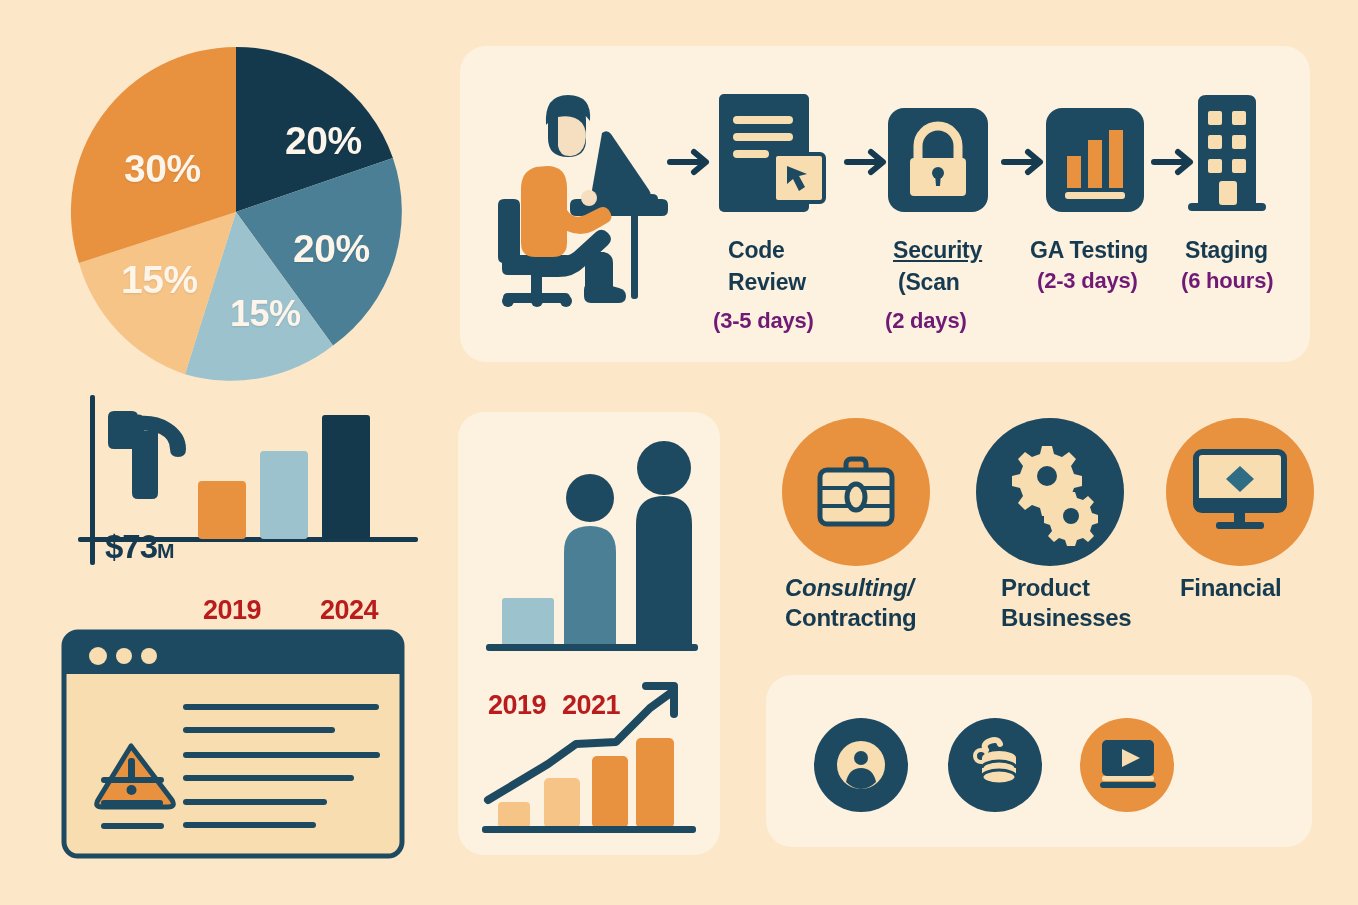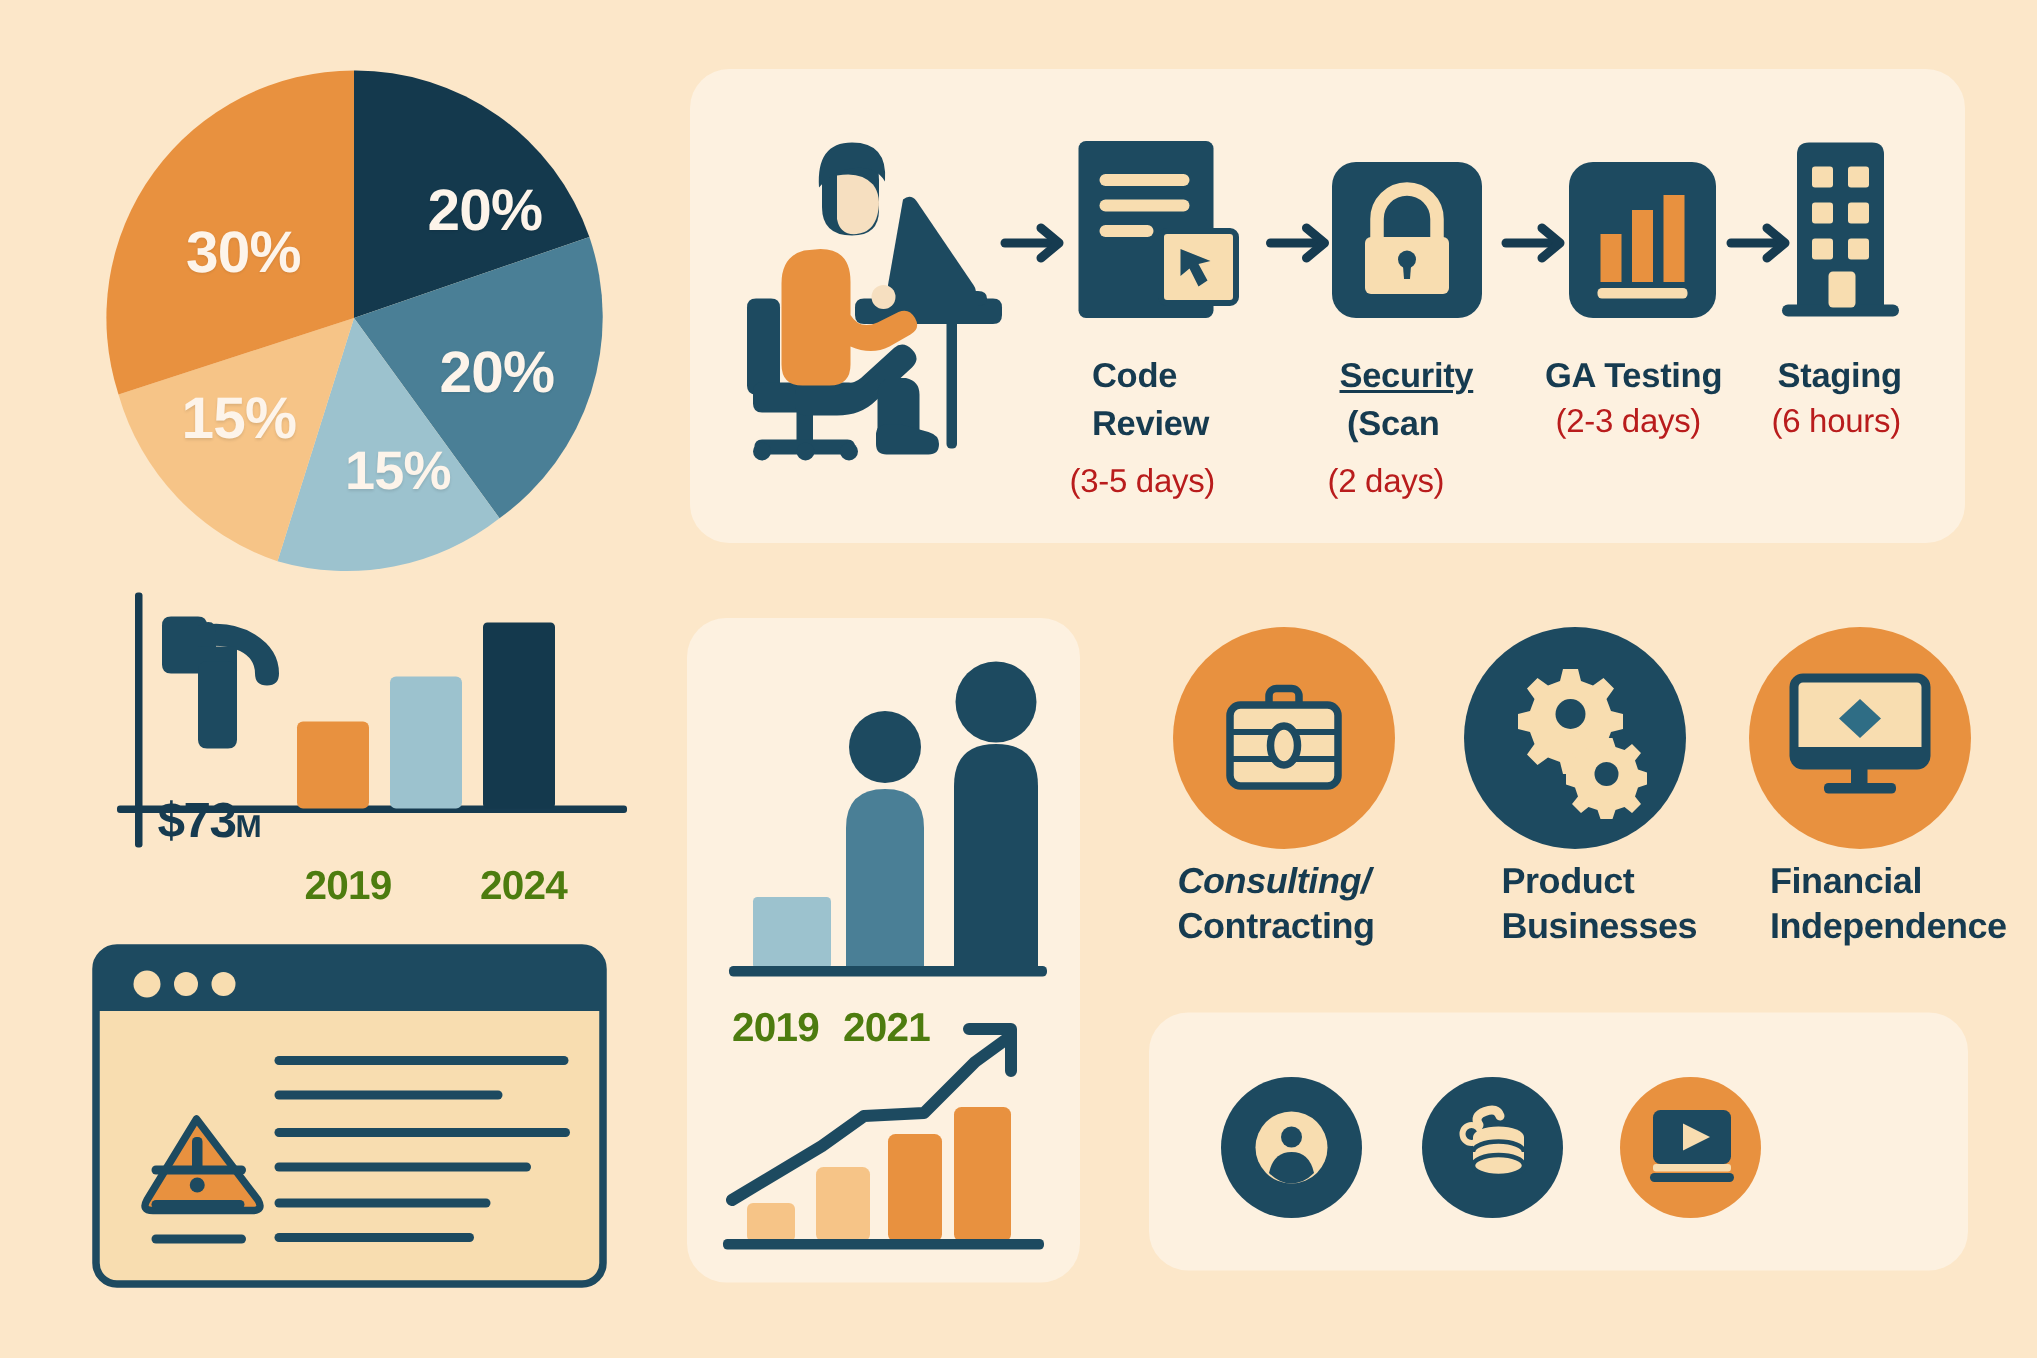--- a/index.html
+++ b/index.html
@@ -36,41 +36,42 @@
     position: absolute;
     color: #163b50;
     font-size: 23px;
     font-weight: 600;
     line-height: 1.45;
     text-align: left;
     letter-spacing: -0.2px;
   }
   .step-dur {
     position: absolute;
-    color: #b91c1c;
+    color: #701a75;
     font-size: 22px;
-    font-weight: 400;
+    font-weight: 700;
     letter-spacing: -0.2px;
     white-space: nowrap;
   }
   .cat-lbl {
     position: absolute;
     color: #163b50;
     font-size: 24px;
     font-weight: 600;
     line-height: 1.3;
     letter-spacing: -0.3px;
     text-align: left;
   }
   .year-lbl {
     position: absolute;
-    color: #4d7c0f;
+    color: #b91c1c;
     font-size: 27px;
     font-weight: 700;
     letter-spacing: -0.5px;
+    margin-top: 20px;
   }
   .money-lbl {
     position: absolute;
     color: #163b50;
     font-size: 33px;
     font-weight: 800;
     letter-spacing: -1px;
   }
   .money-lbl .unit { font-size: 21px; }
   .circ {
@@ -361,21 +362,20 @@
       <svg width="96" height="88" viewBox="0 0 96 88">
         <rect x="4" y="4" width="88" height="58" rx="6" fill="#f8ddb0" stroke="#1d4a60" stroke-width="6"></rect>
         <rect x="4" y="50" width="88" height="14" rx="3" fill="#1d4a60"></rect>
         <rect x="42" y="62" width="11" height="14" fill="#1d4a60"></rect>
         <rect x="24" y="74" width="48" height="7" rx="3" fill="#1d4a60"></rect>
         <path d="M48 18 L62 31 L48 44 L34 31 Z" fill="#2f6d85"></path>
       </svg>
     </div>
   </div>
   <div class="cat-lbl" style="left:1180px; top:572px;">Financial</div>
-  <div class="cat-lbl" style="left:1180px; top:602px;">Independence</div>
 
   <div class="panel" style="left:766px; top:675px; width:546px; height:172px;"></div>
 
   <div class="circ" style="left:814px; top:718px; width:94px; height:94px; background:#1d4a60;">
     <div class="abs" style="left:22px; top:22px;">
       <svg width="50" height="50" viewBox="0 0 50 50">
         <circle cx="25" cy="25" r="24" fill="#f8ddb0"></circle>
         <circle cx="25" cy="18" r="7" fill="#1d4a60"></circle>
         <path d="M10 42 q3 -14 15 -14 q12 0 15 14 q-7 7 -15 7 q-8 0 -15 -7 z" fill="#1d4a60"></path>
       </svg>

